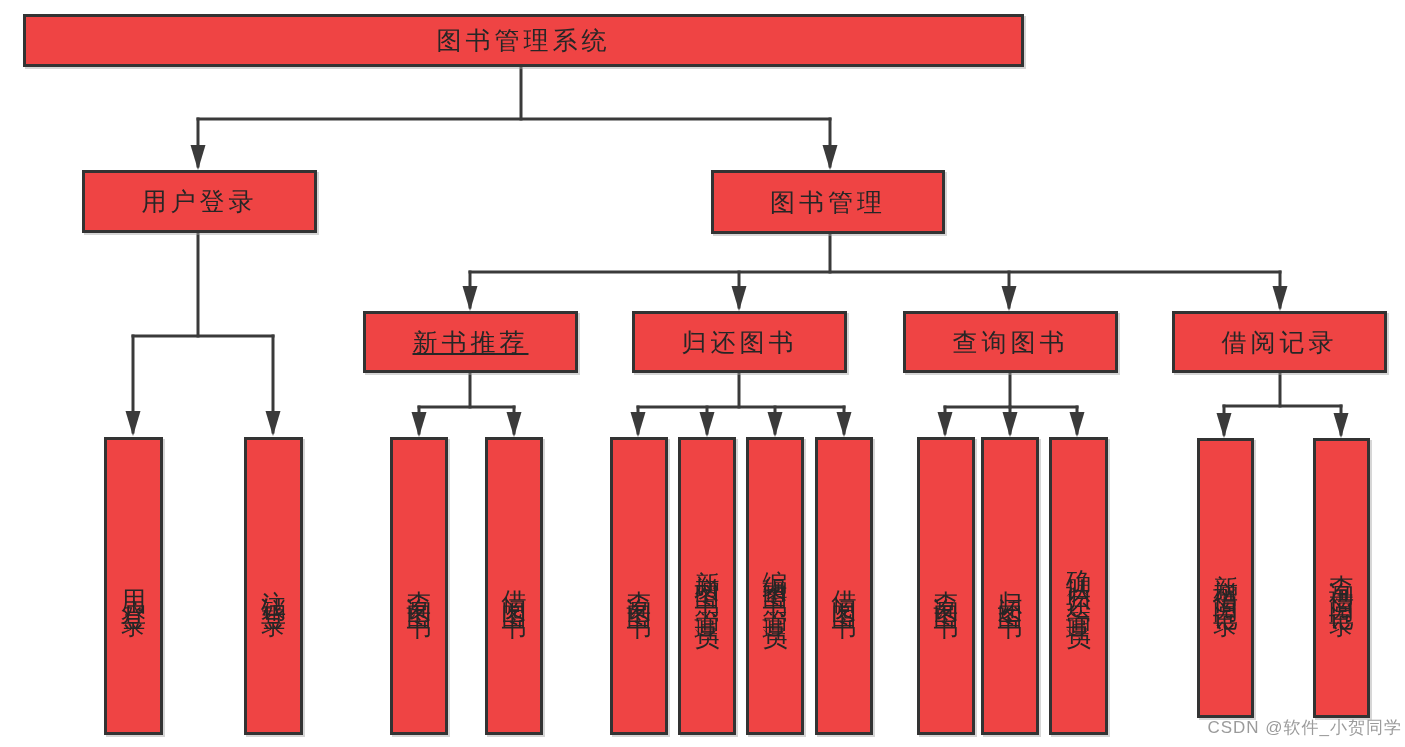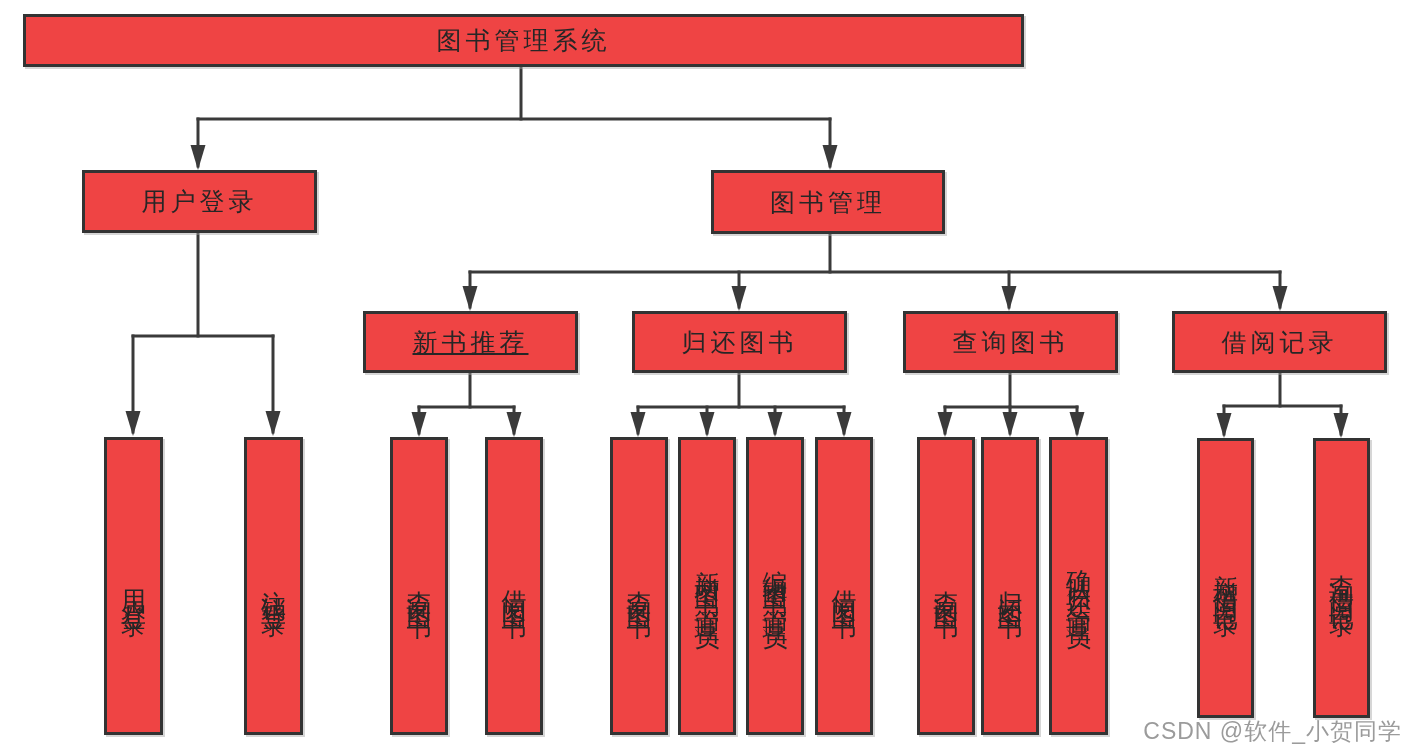--- a/index.html
+++ b/index.html
@@ -48,21 +48,21 @@
     text-orientation:mixed;
     font-size:25px;
     letter-spacing:8px;
     line-height:1.15;
     font-weight:500;
   }
   .watermark{
     position:absolute;
     top:716px;
     right:3px;
-    font-size:23px;
+    font-size:17px;
     letter-spacing:1px;
     color:var(--wm);
     white-space:nowrap;
     z-index:5;
   }
 </style>
 </head>
 <body>
 
 <div class="canvas">

